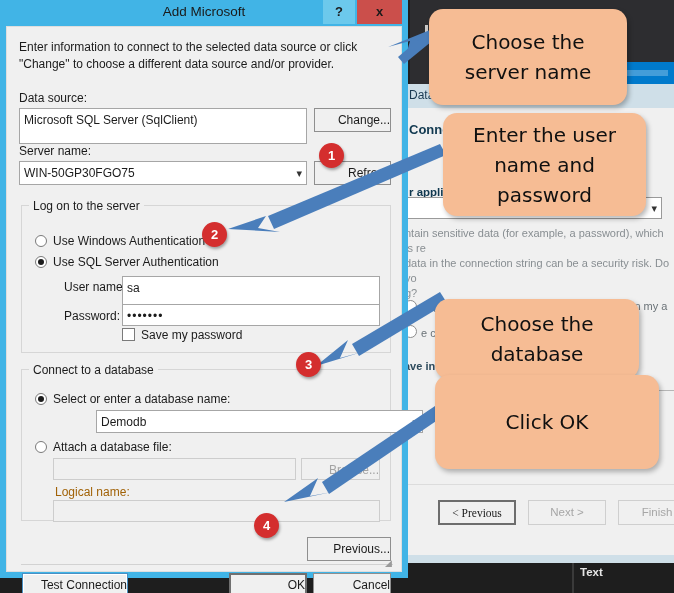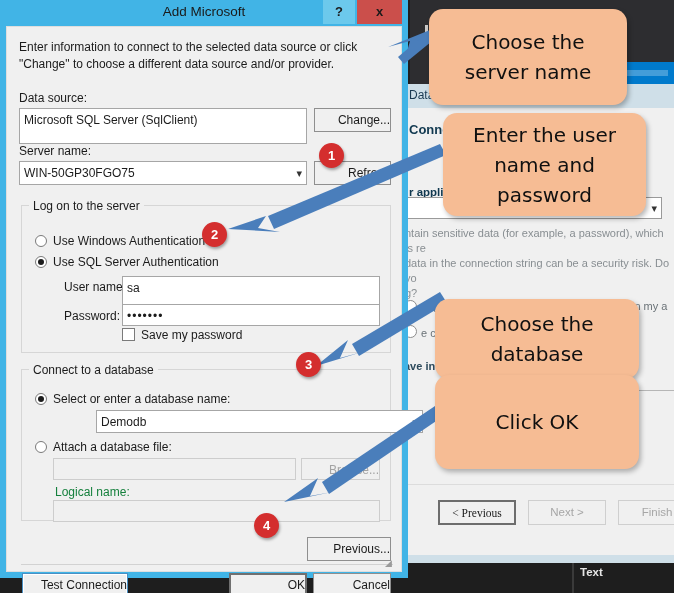--- a/index.html
+++ b/index.html
@@ -227,21 +227,21 @@
     <div class="tbox" style="left:46px;top:383px;width:327px;height:23px;margin-left:43px;">
       <span>Demodb</span>
       <span class="cbarrow">▾</span>
     </div>
 
     <div class="radio" style="left:28px;top:414px;"></div>
     <div class="lbl" style="left:46px;top:413px;">Attach a database file:</div>
     <div class="tbox dis" style="left:46px;top:431px;width:243px;height:22px;"></div>
     <div class="btn dis" style="left:294px;top:431px;width:79px;height:22px;">Browse...</div>
 
-    <div class="lbl" style="left:48px;top:458px;color:#15803d;">Logical name:</div>
+    <div class="lbl" style="left:48px;top:458px;color:#a16207;">Logical name:</div>
     <div class="tbox dis" style="left:46px;top:473px;width:327px;height:22px;"></div>
 
     <div class="btn" style="left:300px;top:510px;width:84px;height:24px;">Previous...</div>
 
     <div id="sep"></div>
 
     <div class="btn focus" style="left:15px;top:546px;width:106px;height:25px;">Test Connection</div>
     <div class="btn heavy" style="left:222px;top:546px;width:78px;height:25px;">OK</div>
     <div class="btn" style="left:306px;top:546px;width:78px;height:25px;">Cancel</div>
 
@@ -262,18 +262,18 @@
     <polygon points="352,344 440,292 447,303 359,356"></polygon>
 
     <polygon points="284,502 318,478 310,496 332,492"></polygon>
     <polygon points="322,482 438,404 445,415 329,494"></polygon>
   </g>
 </svg>
 
 <div class="callout" style="left:429px;top:9px;width:198px;height:96px;">Choose the server name</div>
 <div class="callout" style="left:443px;top:113px;width:203px;height:103px;">Enter the user name and password</div>
 <div class="callout" style="left:435px;top:259px;width:204px;height:80px;margin-top:40px;">Choose the database</div>
-<div class="callout" style="left:435px;top:375px;width:204px;height:94px;">Click OK</div>
+<div class="callout" style="left:435px;top:375px;width:224px;height:94px;">Click OK</div>
 
 <div class="badge" style="left:319px;top:143px;">1</div>
 <div class="badge" style="left:202px;top:222px;">2</div>
 <div class="badge" style="left:296px;top:352px;">3</div>
 <div class="badge" style="left:254px;top:513px;">4</div>
 
 </body></html>

